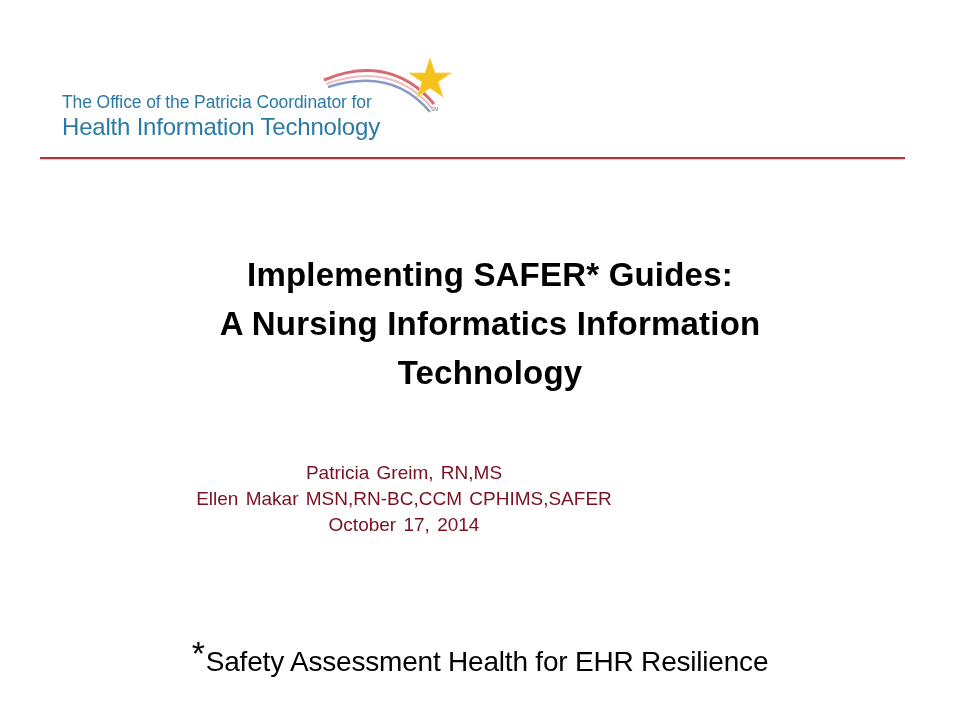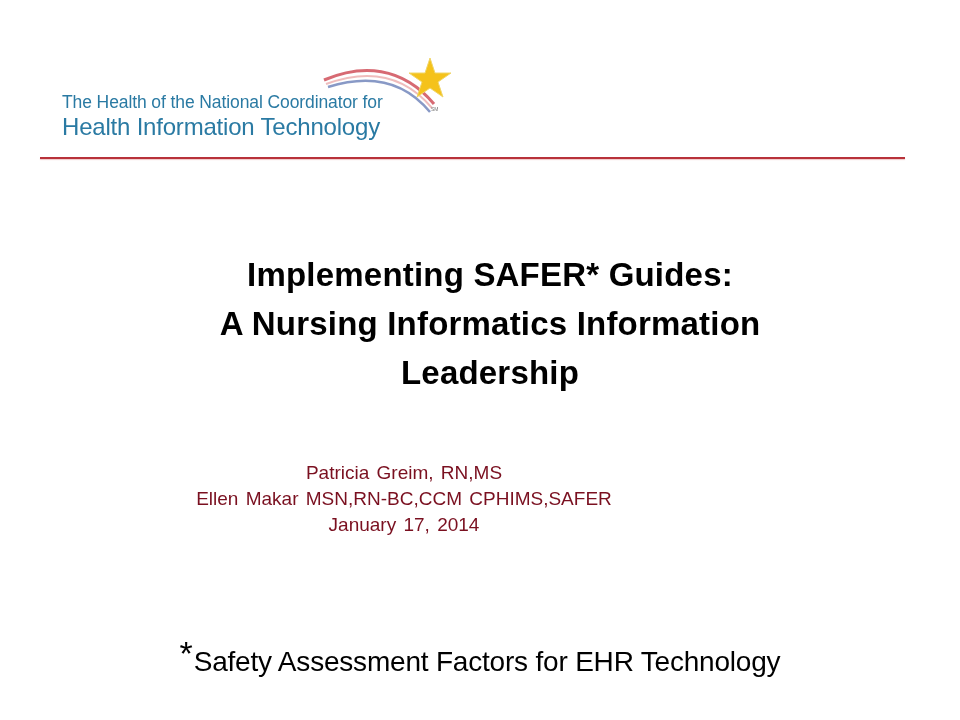--- a/index.html
+++ b/index.html
@@ -51,36 +51,36 @@
 
 <div class="slide">
 
   <div class="logo">
     <svg class="logo-swoosh" viewBox="0 0 130 60" width="130" height="60">
       <path d="M2 24 C 40 8, 80 10, 112 48" stroke="#d0505a" stroke-width="3" fill="none" opacity="0.85"></path>
       <path d="M4 28 C 42 14, 80 16, 110 52" stroke="#e8a0a0" stroke-width="2" fill="none" opacity="0.7"></path>
       <path d="M6 31 C 44 19, 80 22, 108 56" stroke="#6a7fb8" stroke-width="2.5" fill="none" opacity="0.8"></path>
       <polygon points="108,2 113,17 129,17 116,26 121,41 108,32 95,41 100,26 87,17 103,17" fill="#f5c21b" stroke="#f0d66a" stroke-width="1"></polygon>
     </svg>
-    <div class="logo-line1">The Health of the National Coordinator for</div>
+    <div class="logo-line1">The Office of the Patricia Coordinator for</div>
     <div class="logo-line2">Health Information Technology</div>
     <div class="logo-tm">SM</div>
   </div>
 
   <div class="header-rule"></div>
 
   <div class="title">
     <span>Implementing SAFER* Guides:</span>
     <span>A Nursing Informatics Information</span>
-    <span>Leadership</span>
+    <span>Technology</span>
   </div>
 
   <div class="authors">
     <span>Patricia  Greim, RN,MS</span>
     <span>Ellen  Makar MSN,RN-BC,CCM  CPHIMS,SAFER</span>
-    <span>January  17, 2014</span>
+    <span>October  17, 2014</span>
   </div>
 
   <div class="footnote">
-    <span class="star">*</span><span>Safety Assessment Factors for EHR Technology</span>
+    <span class="star">*</span><span>Safety Assessment Health for EHR Resilience</span>
   </div>
 
 </div>
 
 </body></html>

